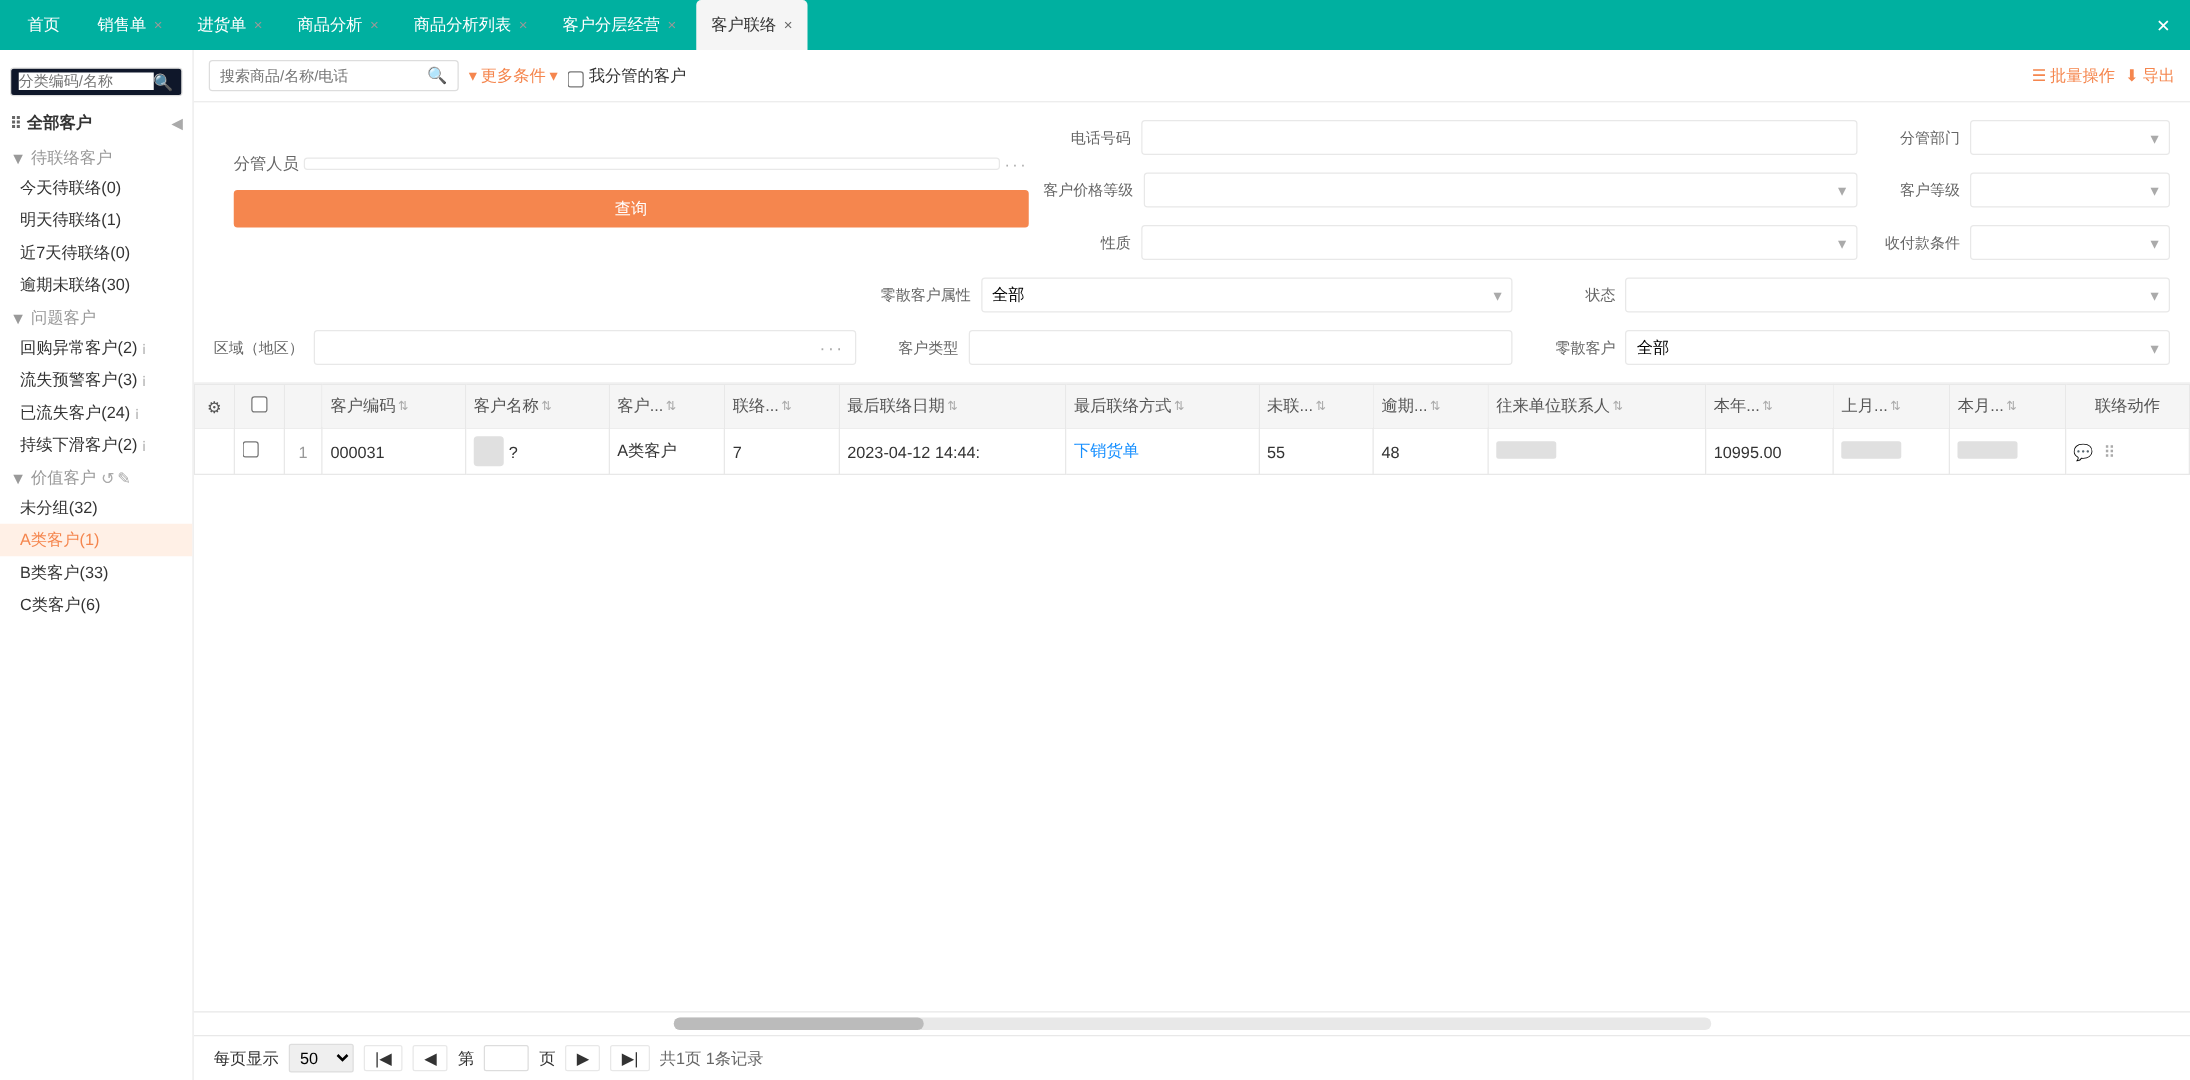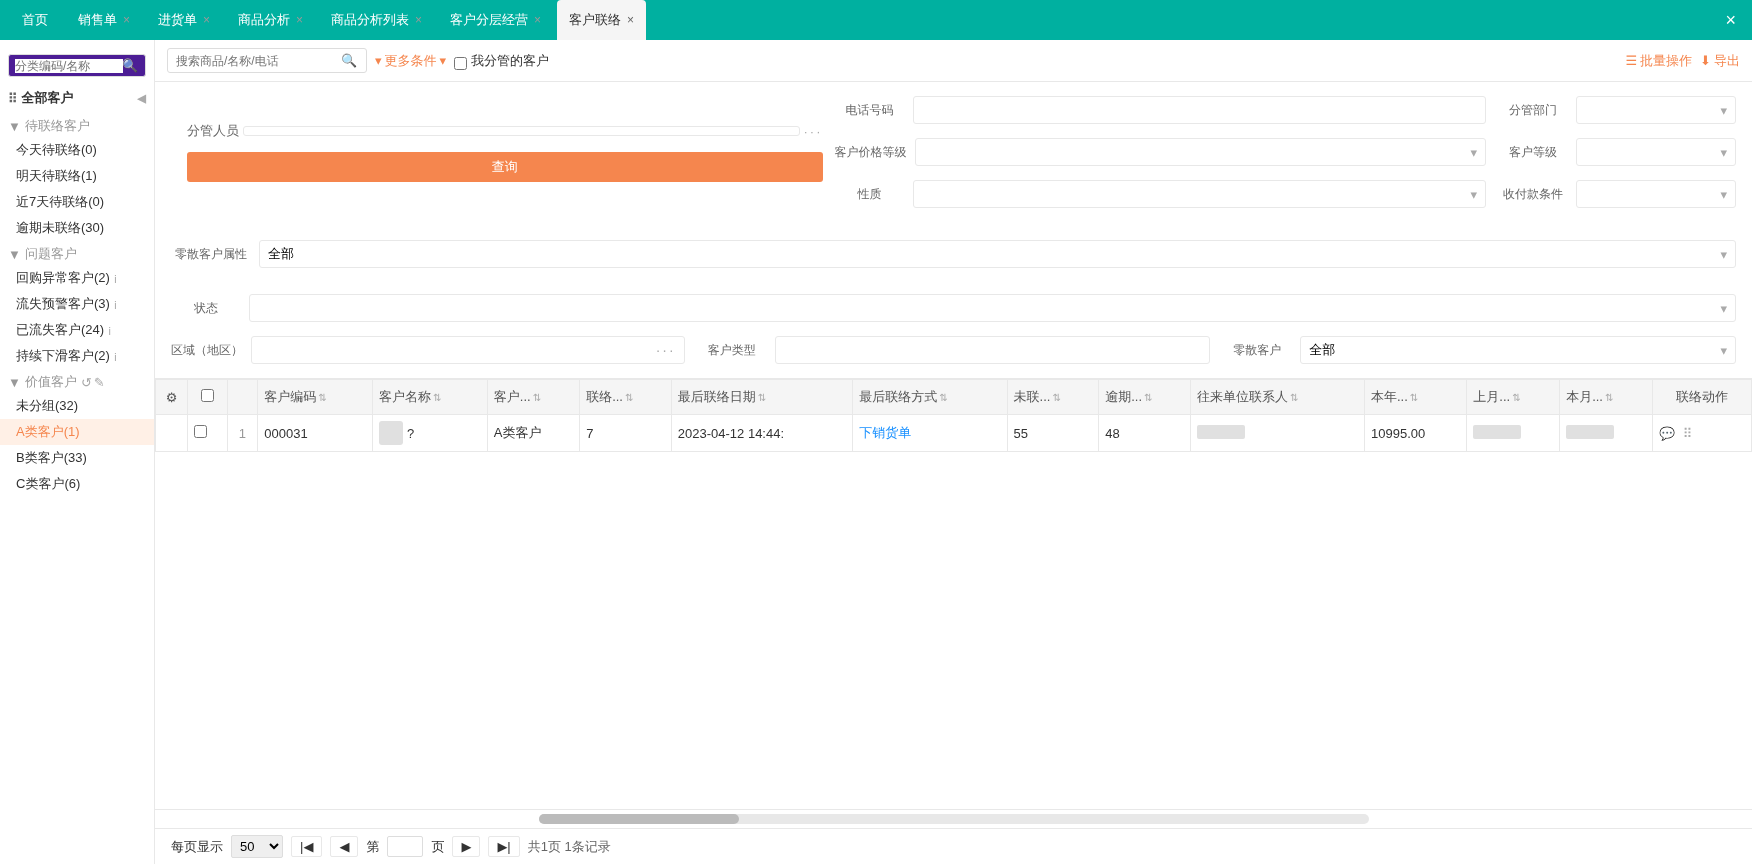--- a/index.html
+++ b/index.html
@@ -23,22 +23,22 @@
 
     
     .main-layout { display: flex; height: calc(864px - 40px); }
 
     
     .sidebar {
       width: 155px; min-width: 155px; background: white; border-right: 1px solid #e8e8e8;
       overflow-y: auto; padding: 8px 0;
     }
     .sidebar-search {
-      display: flex; align-items: center; margin: 6px 8px; border: 1px solid #ddd;
-      border-radius: 3px; padding: 3px 6px; background: #4c1d95;
+      display: flex; align-items: flex-start; margin: 6px 8px; border: 1px solid #ddd;
+      border-radius: 3px; padding: 3px 6px; background: #0f172a;
     }
     .sidebar-search input {
       border: none; outline: none; font-size: 12px; width: 100%; color: #666;
     }
     .sidebar-search .search-icon { color: #aaa; font-size: 13px; cursor: pointer; }
 
     .sidebar-section-header {
       display: flex; align-items: center; padding: 6px 8px; font-weight: bold;
       color: #333; font-size: 13px; cursor: pointer;
     }
@@ -76,21 +76,21 @@
     .search-input-wrap .search-icon { color: #aaa; margin-left: 4px; cursor: pointer; }
     .more-conditions {
       display: flex; align-items: center; color: #f5864e; cursor: pointer; font-size: 13px; gap: 3px;
     }
     .my-customers { display: flex; align-items: flex-end; gap: 4px; color: #333; cursor: pointer; }
     .my-customers input[type=checkbox] { cursor: pointer; }
     .search-bar-right { margin-left: auto; display: flex; gap: 8px; }
     .btn-batch { display: flex; align-items: center; gap: 3px; color: #f5864e; cursor: pointer; font-size: 13px; }
     .btn-export { display: flex; align-items: center; gap: 3px; color: #f5864e; cursor: pointer; font-size: 13px; }
     .filter-row { display: flex; align-items: center; gap: 8px; padding: 4px 0; }
-    .filter-label { color: #666; white-space: nowrap; min-width: 70px; text-align: center; font-size: 12px; }
+    .filter-label { color: #666; white-space: nowrap; min-width: 70px; text-align: right; font-size: 12px; }
     .filter-input {
       flex: 1; border: 1px solid #e8e8e8; border-radius: 3px; padding: 4px 8px;
       font-size: 12px; outline: none; background: white; display: flex; align-items: center;
       justify-content: space-between; cursor: pointer; min-height: 28px;
     }
     .filter-input .arrow { color: #aaa; }
     .filter-input .dots { color: #aaa; font-size: 14px; letter-spacing: 2px; }
     .btn-query {
       background: #f5864e; color: white; border: none; border-radius: 3px;
       padding: 6px 20px; cursor: pointer; font-size: 13px; min-width: 64px;
@@ -339,21 +339,21 @@
         </div>
         <div class="filter-row">
           <span class="filter-label">收付款条件</span>
           <div class="filter-input" style="min-width:160px;">
             <span></span>
               <span class="arrow">▾</span>
           </div>
         </div>
       </div>
 
-      <div style="display:grid; grid-template-columns: 1fr; gap: 18px 12px; margin-top:6px;">
+      <div style="display:grid; grid-template-columns: 1fr 1fr 1fr; gap: 4px 12px; margin-top:6px;">
         <div style="display:flex; align-items:center; gap:8px;">
           
         </div>
         <div class="filter-row">
           <span class="filter-label" style="min-width:80px;">零散客户属性</span>
           <div class="filter-input" style="min-width:80px;">
             <span>全部</span>
               <span class="arrow">▾</span>
           </div>
         </div>

